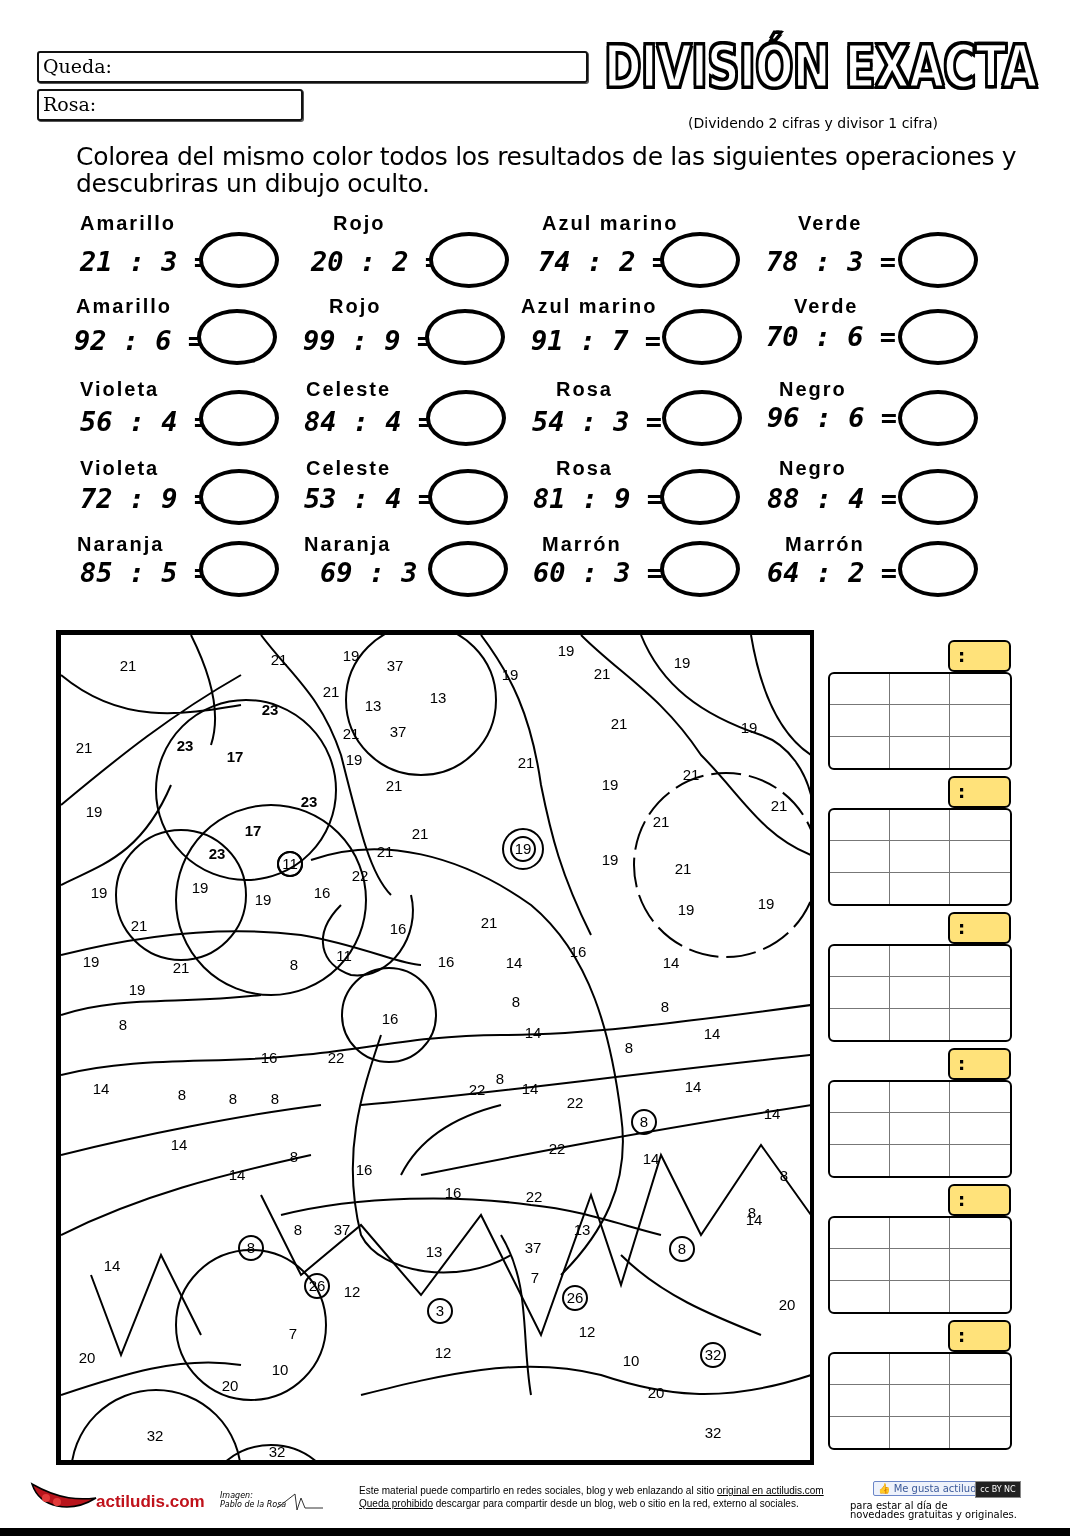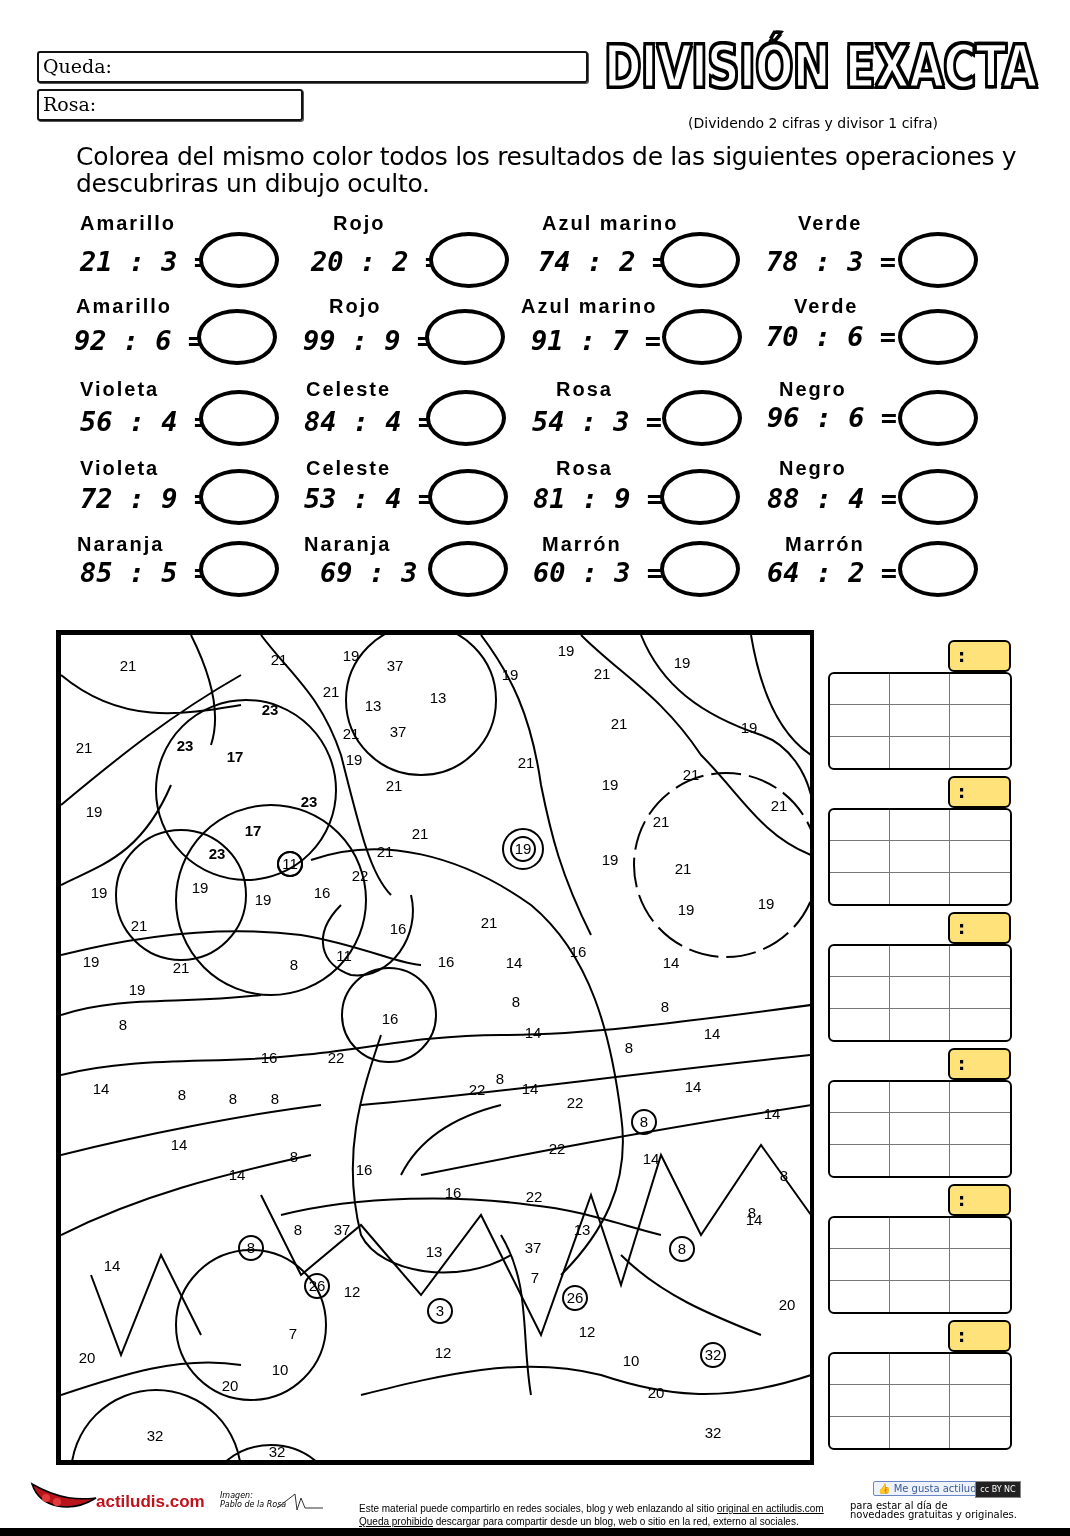--- a/index.html
+++ b/index.html
@@ -68,21 +68,21 @@
   }
   .scratch .cell { border-right: 1px solid #777; border-bottom: 1px solid #777; }
   .scratch .cell:nth-child(3n) { border-right: none; }
   .scratch .cell:nth-child(n+7) { border-bottom: none; }
 
   .footer { position: absolute; left: 0; top: 1476px; width: 1070px; height: 60px; }
   .logo { position: absolute; left: 30px; top: 4px; width: 70px; height: 32px; }
   .logo-text { position: absolute; left: 96px; top: 16px; color: #c0121b; font-weight: 900; font-size: 17px; font-family: "Liberation Sans", sans-serif; }
   .credit { position: absolute; left: 220px; top: 15px; font-size: 8px; font-style: italic; line-height: 9px; }
   .sig { position: absolute; left: 275px; top: 12px; width: 50px; height: 24px; }
-  .notice { position: absolute; left: 359px; top: 26px; font-size: 10px; line-height: 13px; font-family: "Liberation Sans", sans-serif; }
+  .notice { position: absolute; left: 359px; top: 8px; font-size: 10px; line-height: 13px; font-family: "Liberation Sans", sans-serif; }
   .notice u { text-decoration: underline; }
   .like { position: absolute; left: 873px; top: 5px; border: 1px solid #6b86c8; background: #eef2fb; color: #3b5998; font-size: 10px; padding: 1px 4px; border-radius: 2px; }
   .cc { position: absolute; left: 975px; top: 5px; width: 46px; height: 17px; background: #222; border: 1px solid #888; color: #fff; font-size: 8px; text-align: center; line-height: 15px; }
   .like-note { position: absolute; left: 850px; top: 25px; font-size: 10px; line-height: 9px; }
   .bottom-bar { position: absolute; left: 0; top: 1528px; width: 1070px; height: 8px; background: #000; }
 </style>
 </head>
 <body>
 
 <div id="nombre" class="field">

